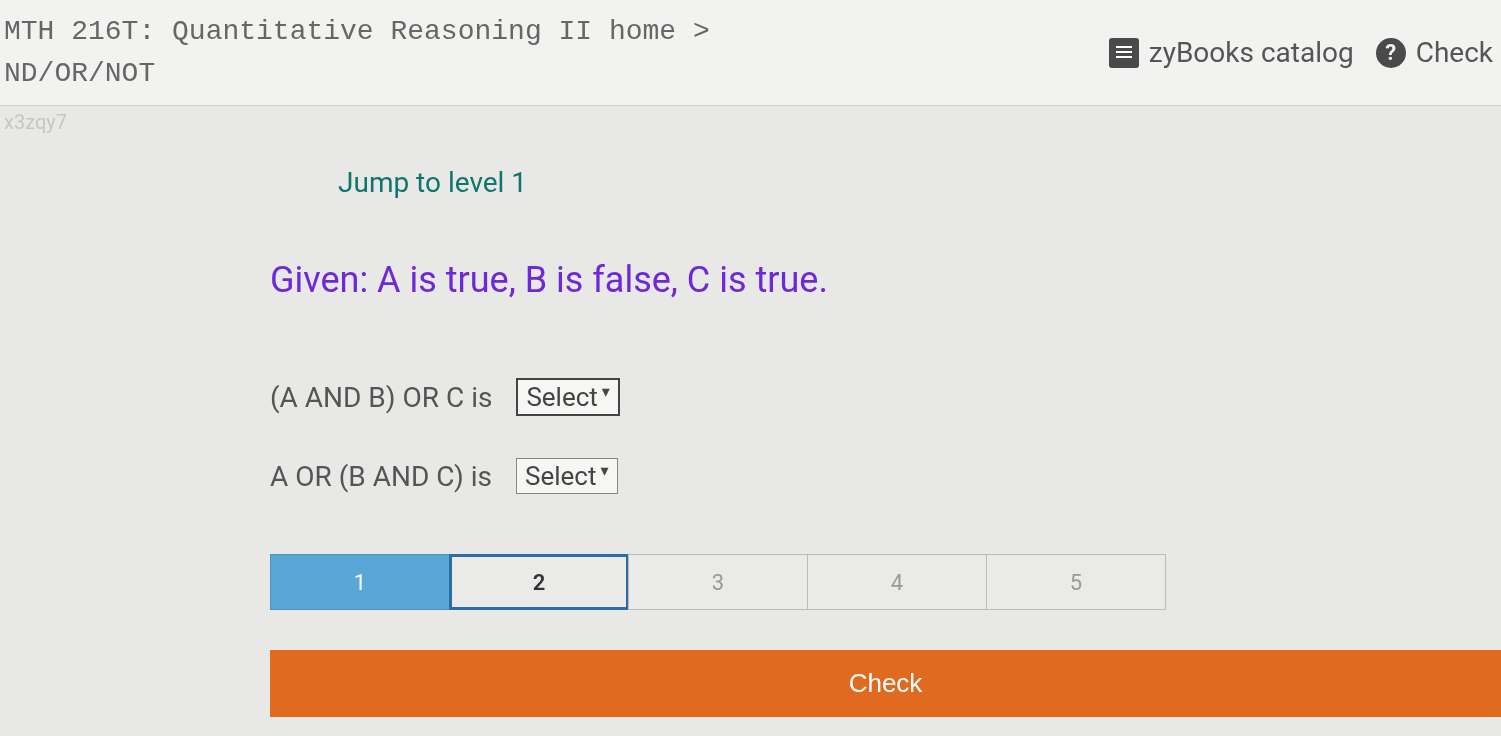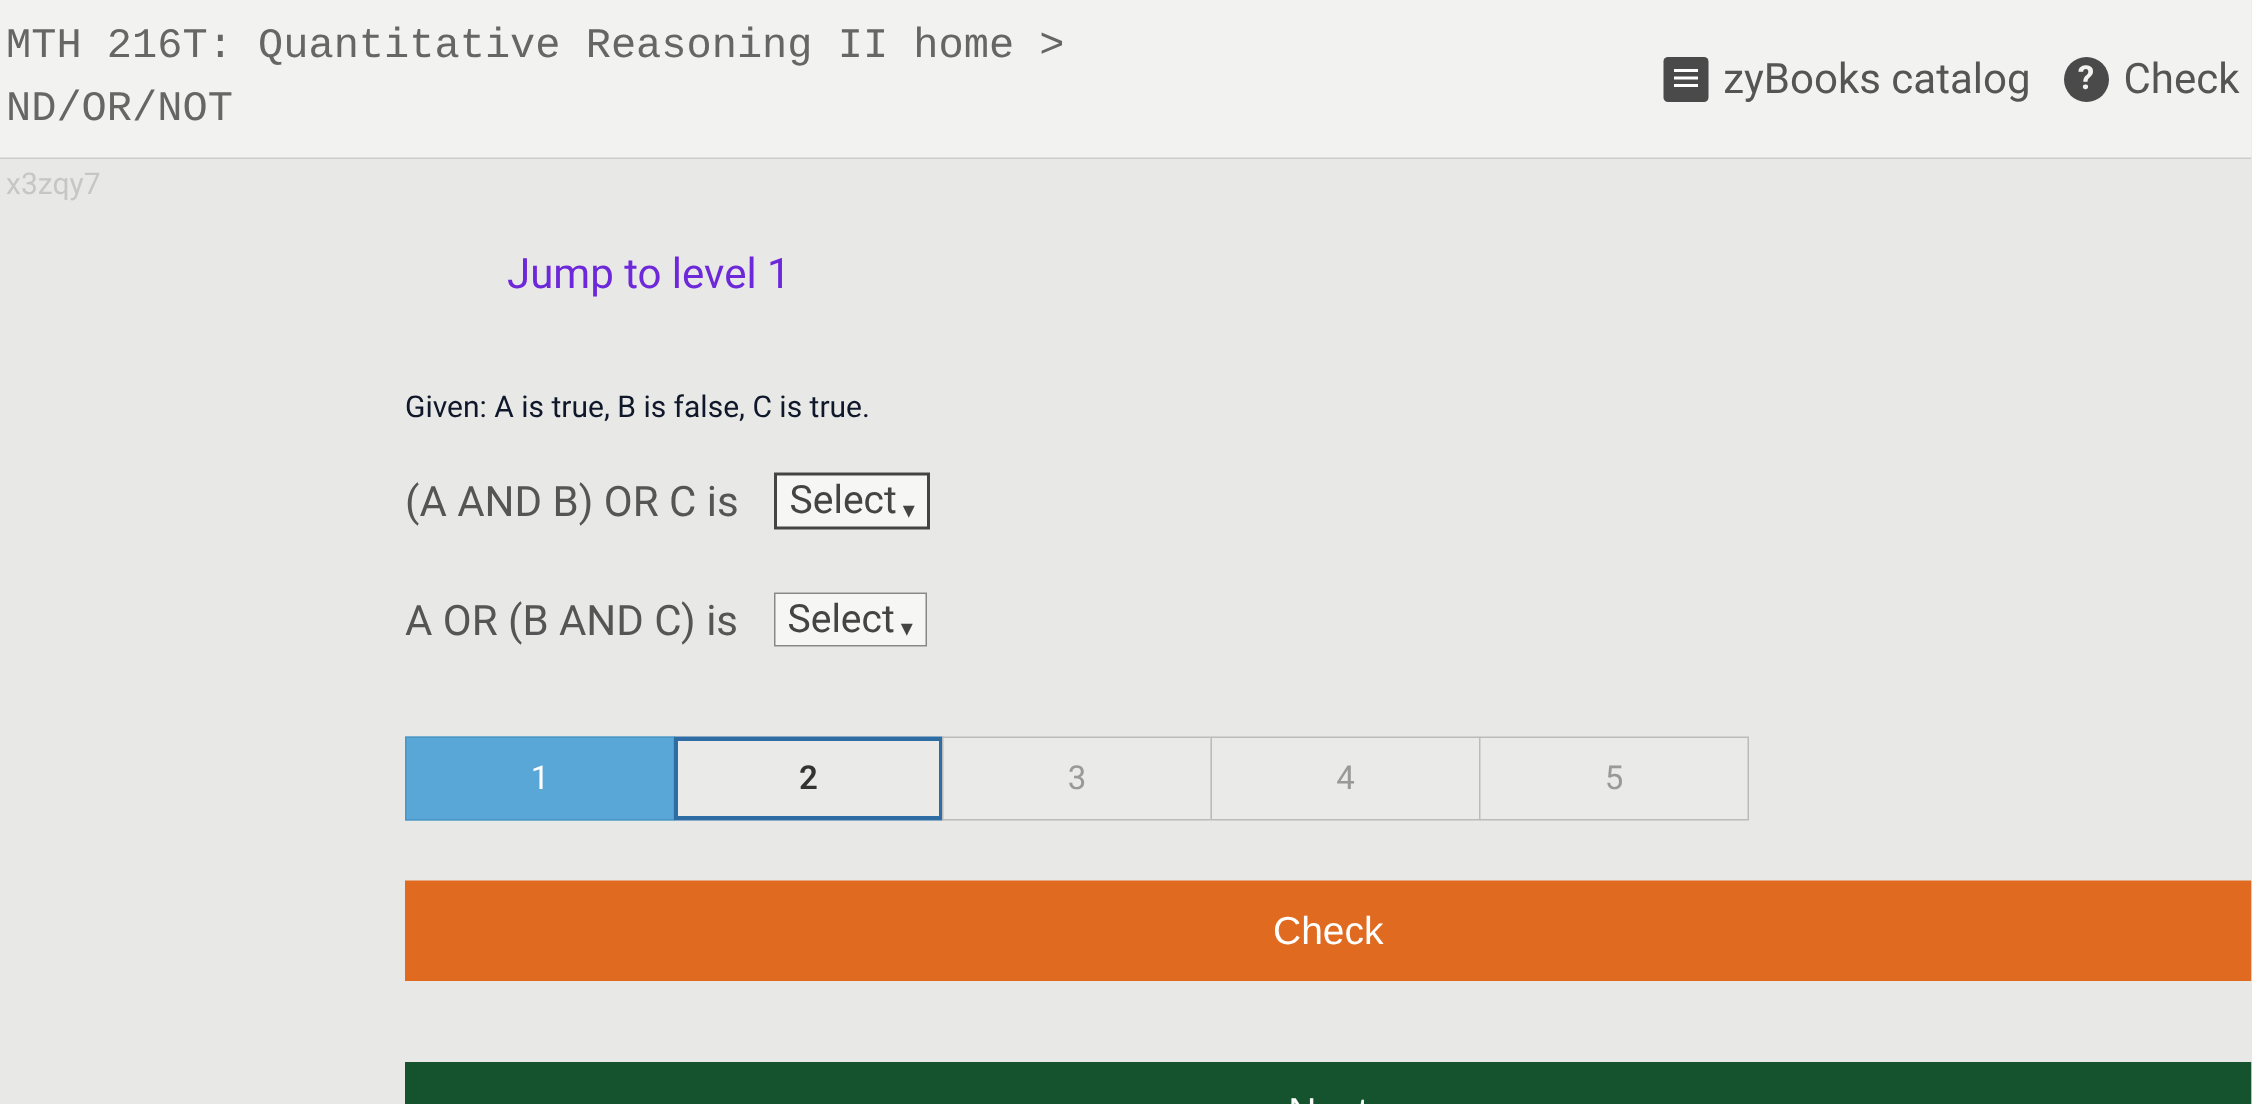--- a/index.html
+++ b/index.html
@@ -77,45 +77,45 @@
       left: 4px;
       font-size: 20px;
       color: #b0b0ae;
       opacity: .6;
     }
     .content {
       padding: 60px 0 0 270px;
     }
     .jump-link {
       font-size: 28px;
-      color: #6d28d9;
+      color: #0f766e;
       margin: 0 0 60px 68px;
       display: inline-block;
     }
     .prompt {
-      font-size: 20px;
-      color: #0f172a;
-      margin-bottom: 32px;
+      font-size: 36px;
+      color: #6d28d9;
+      margin-bottom: 77px;
     }
     .q-row {
       display: flex;
       align-items: center;
       gap: 24px;
       font-size: 28px;
       color: #555;
       margin-bottom: 42px;
     }
     .select-box {
       border: 2px solid #444;
       background: #f6f6f4;
       padding: 2px 8px;
       font-size: 26px;
       color: #444;
       display: inline-flex;
-      align-items: flex-end;
+      align-items: flex-start;
       gap: 4px;
       cursor: pointer;
     }
     .select-box.light {
       border: 1px solid #888;
     }
     .chevron {
       font-size: 16px;
     }
     .level-strip {

